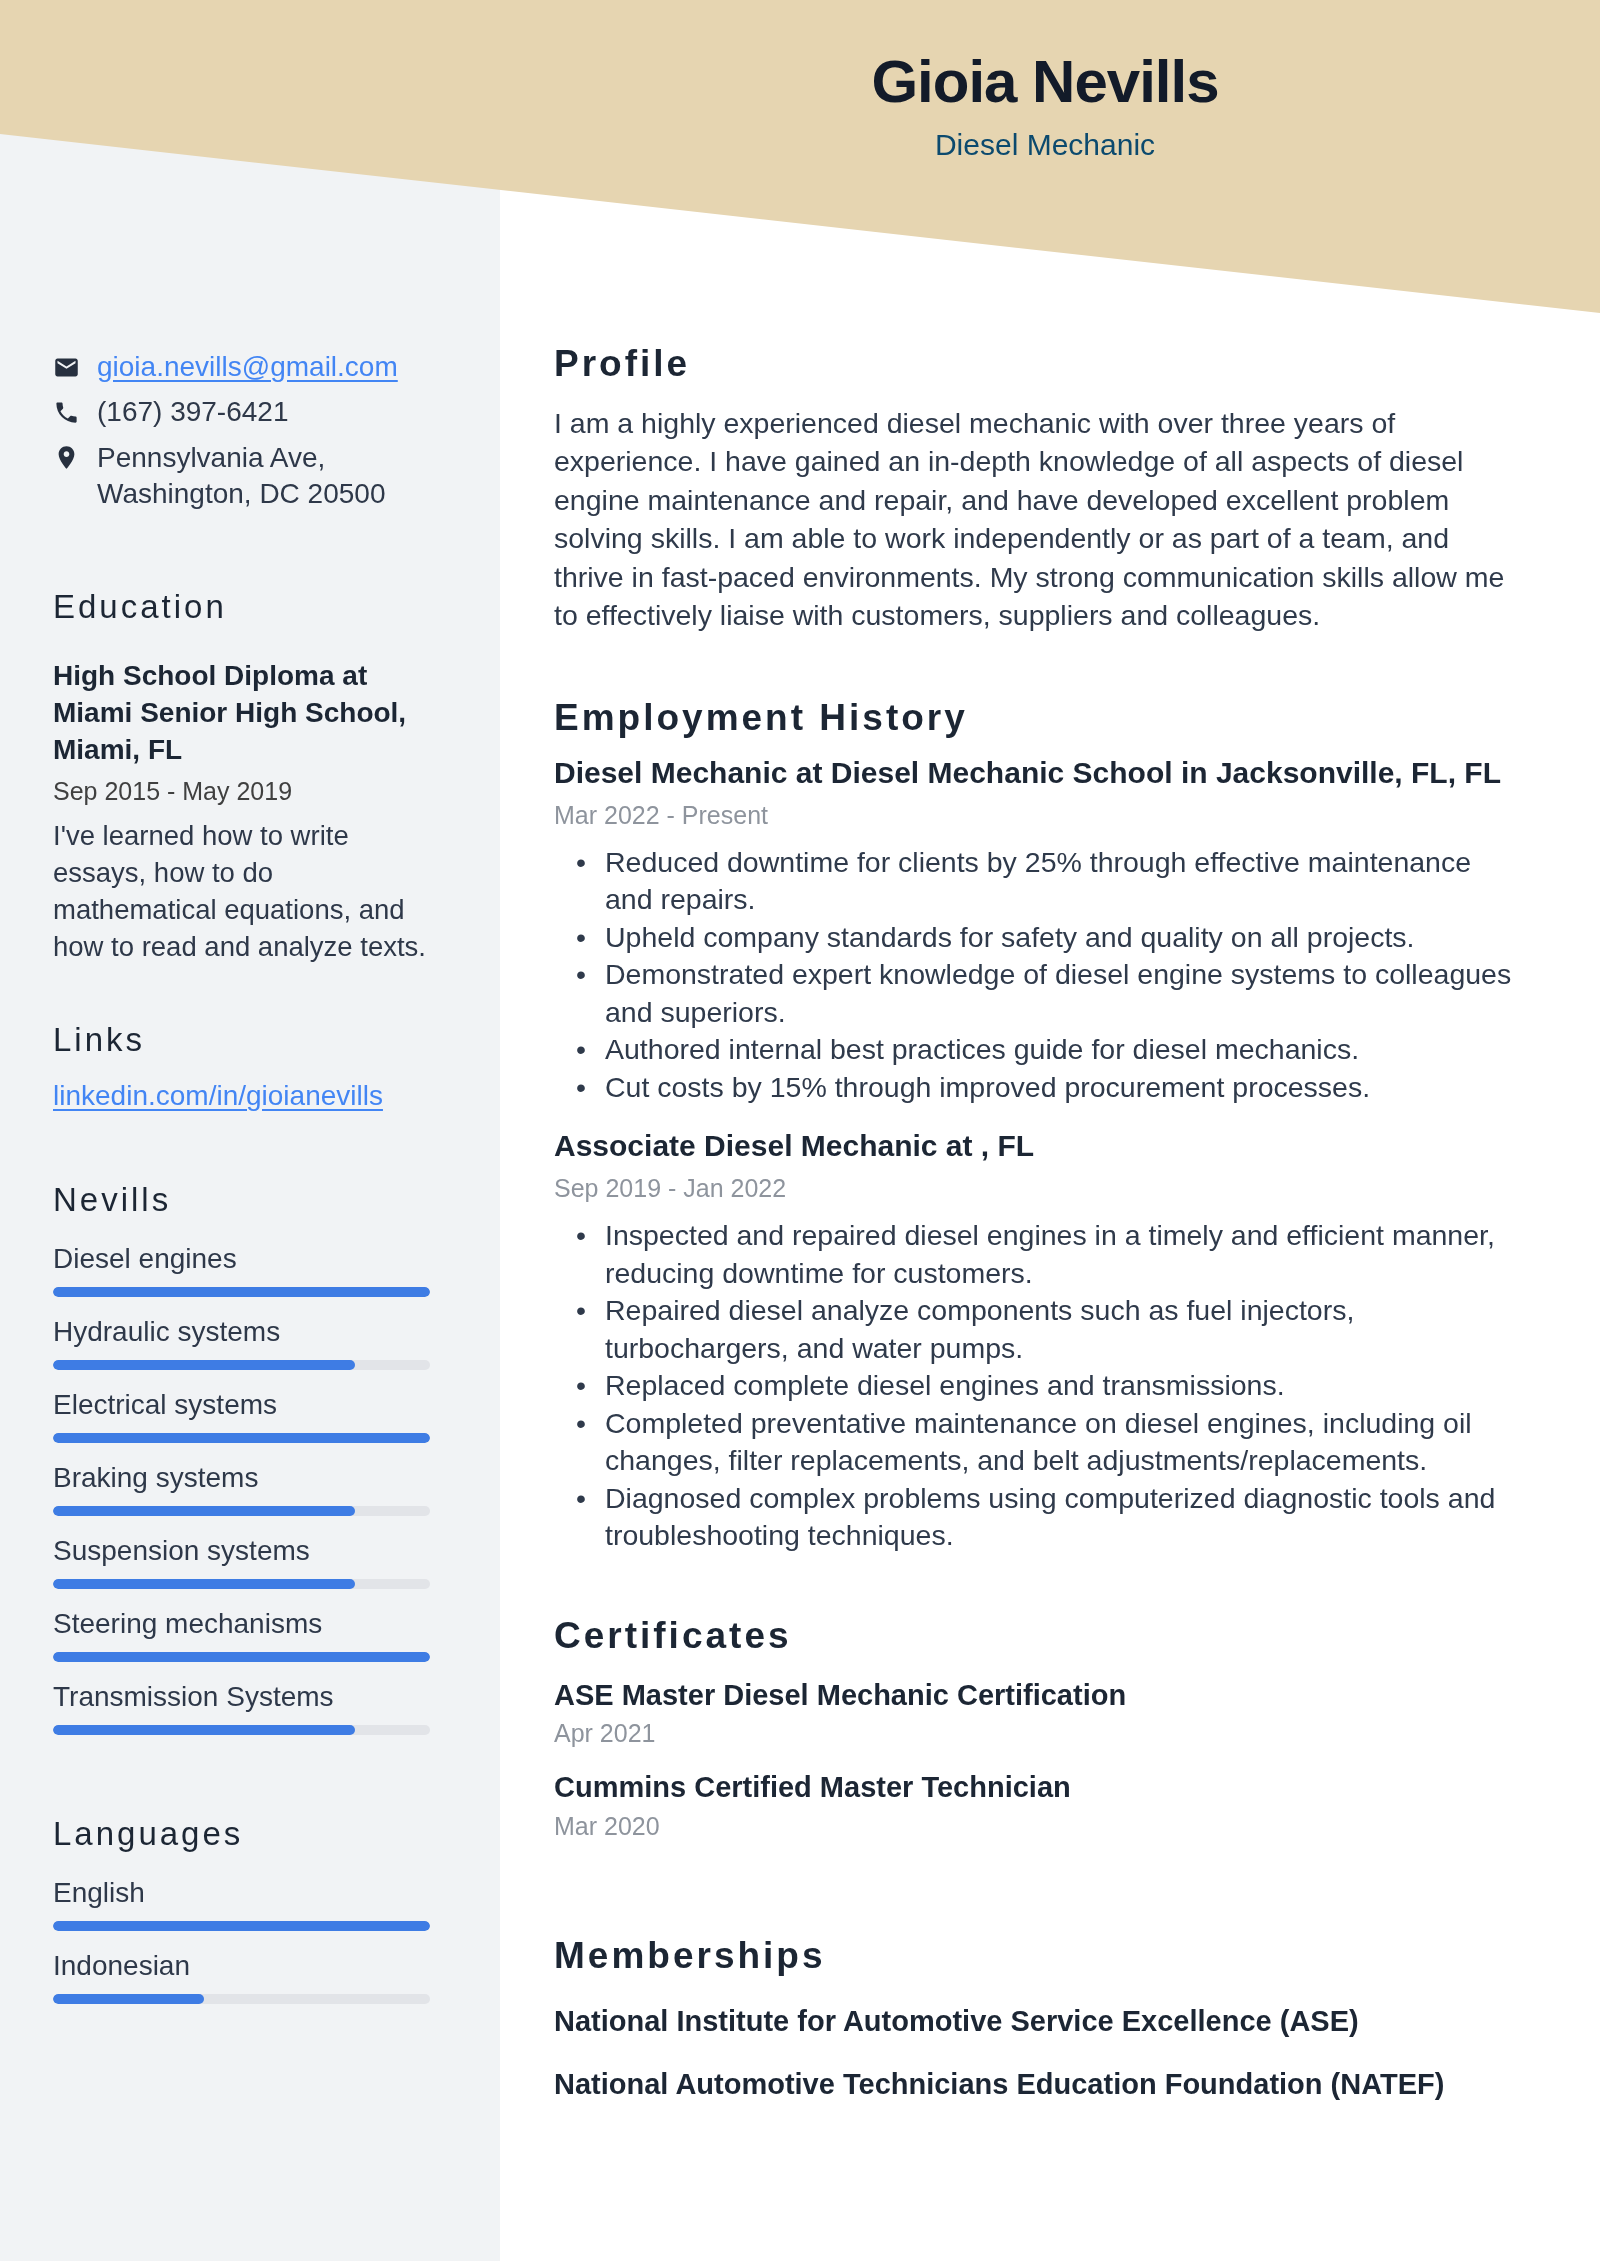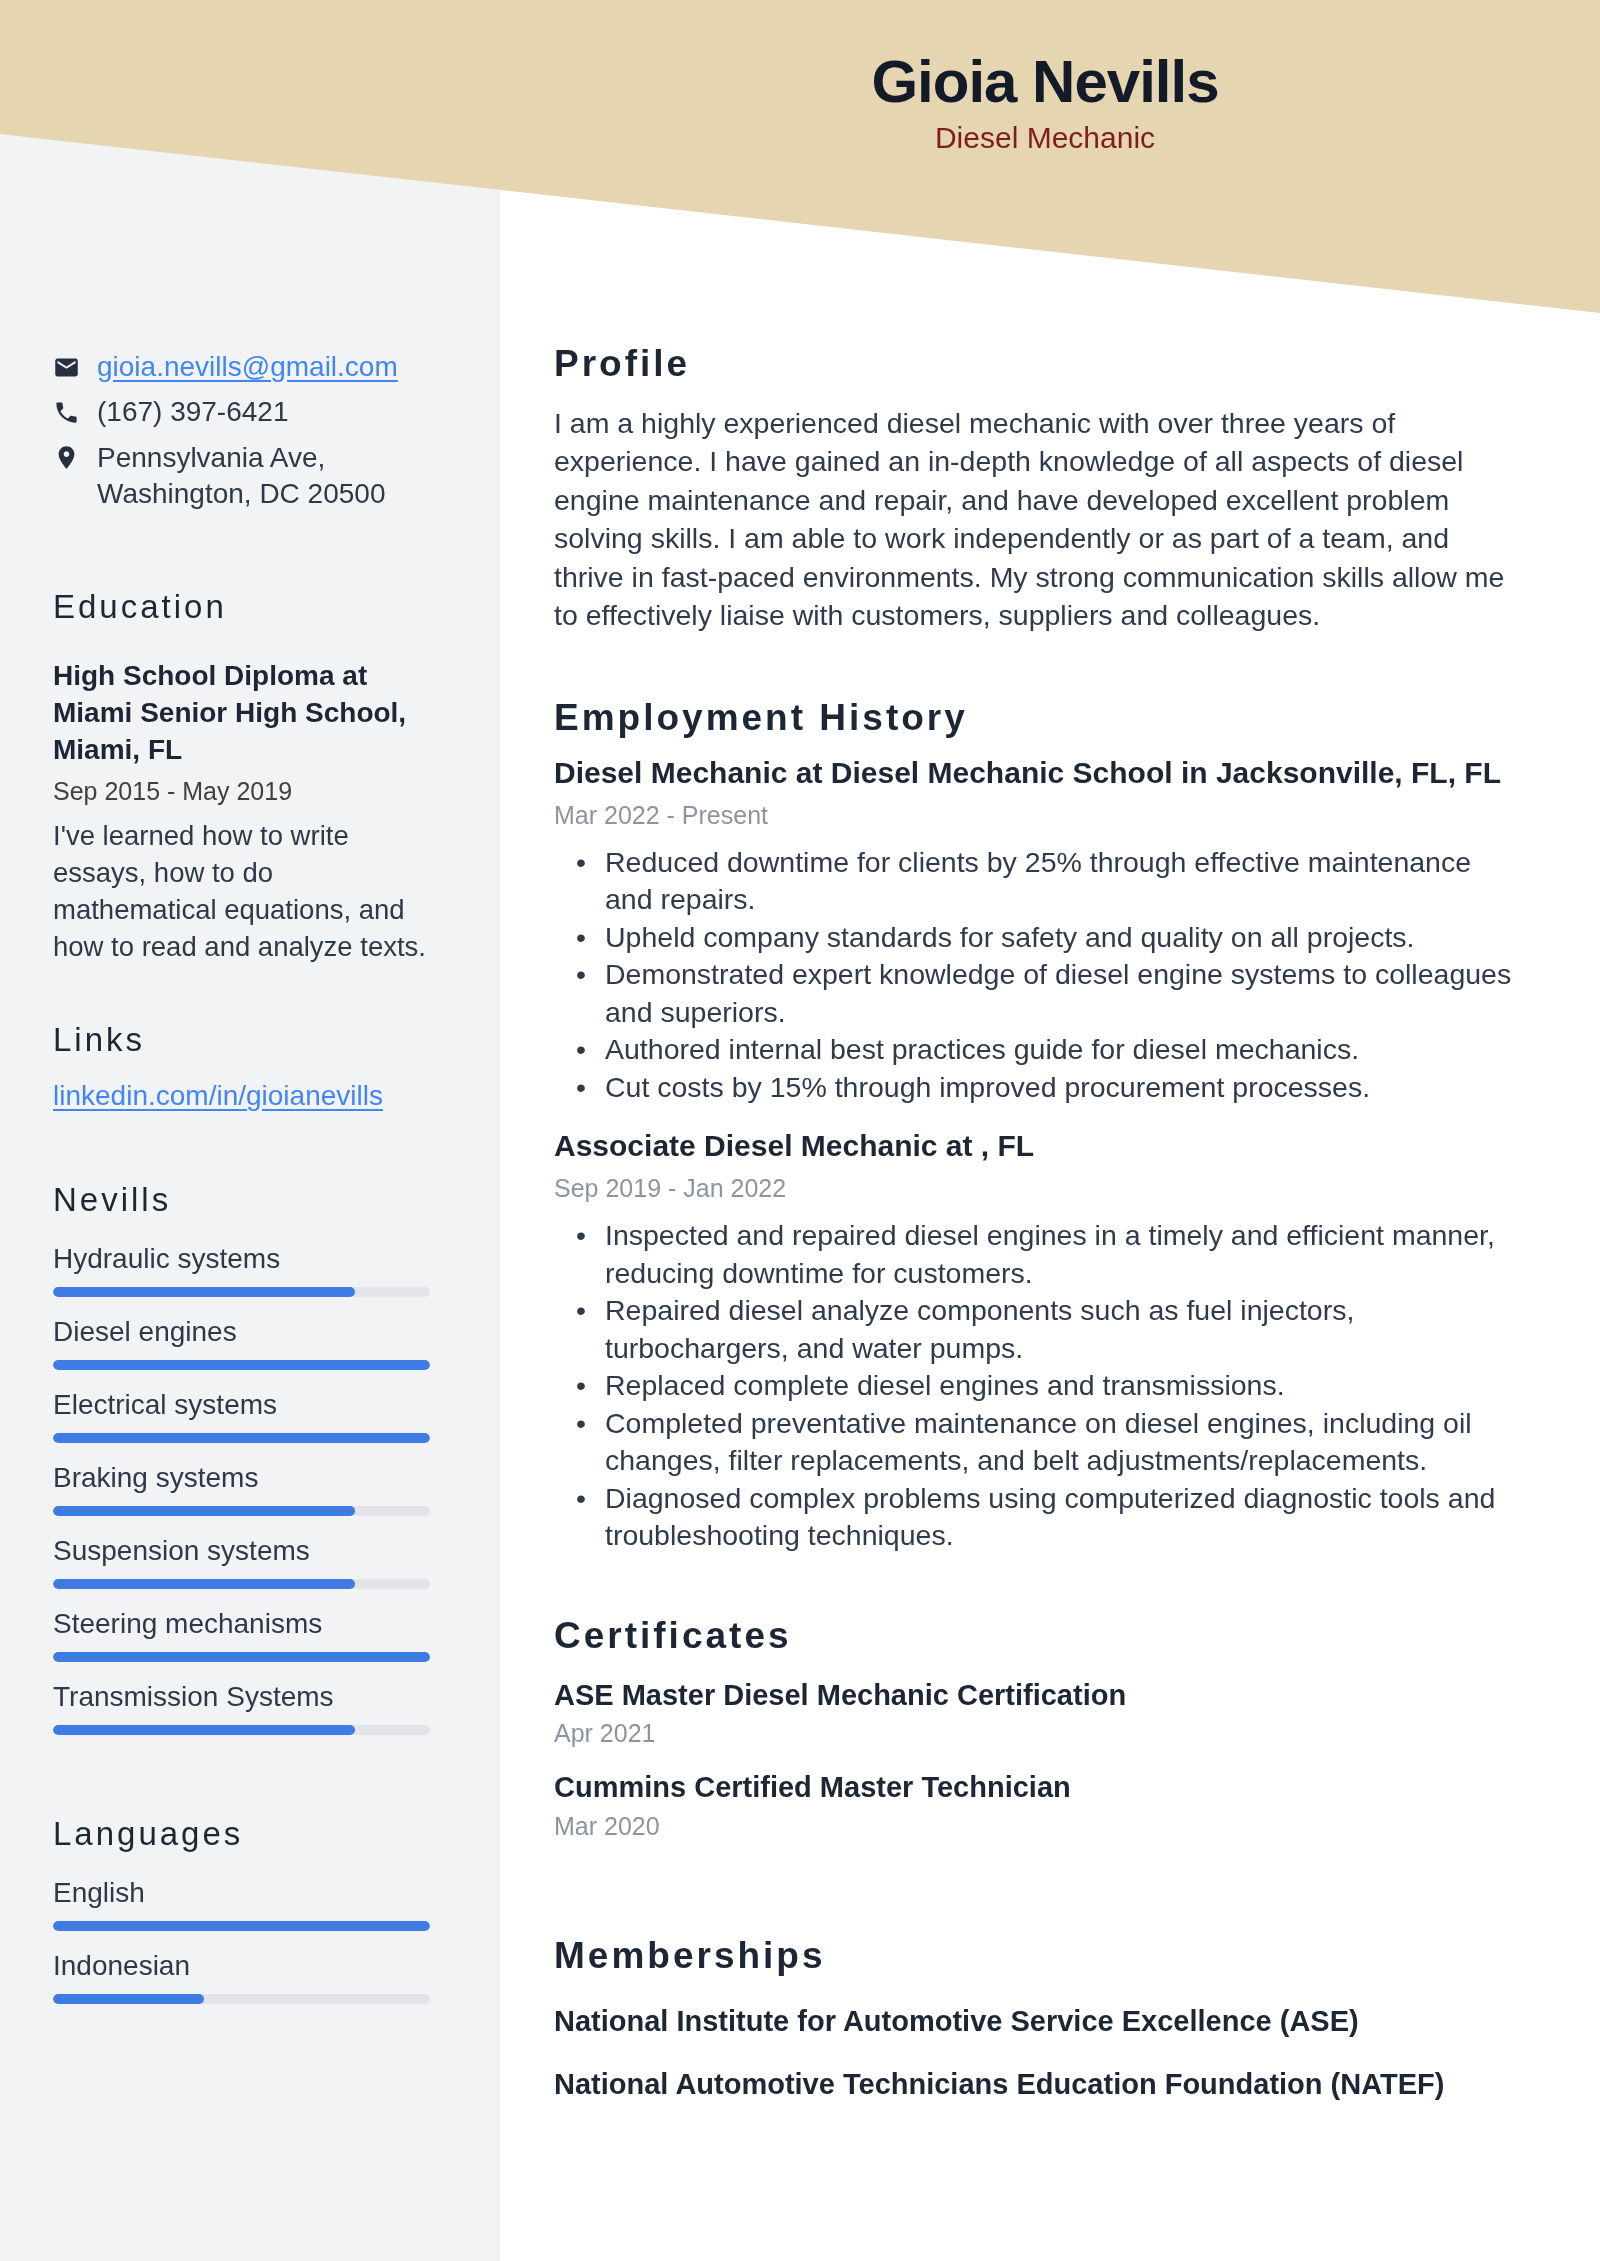--- a/index.html
+++ b/index.html
@@ -6,21 +6,21 @@
   body{
     width:1600px;height:2261px;position:relative;background:#ffffff;
     font-family:"Liberation Sans","DejaVu Sans",sans-serif;
     color:#303a4c;overflow:hidden;
   }
   .sidebar-bg{position:absolute;left:0;top:0;width:500px;height:2261px;background:#f1f3f5;z-index:0;}
   .band{position:absolute;left:0;top:0;width:1600px;height:330px;background:#e6d5b1;
         clip-path:polygon(0 0,100% 0,100% 313px,0 134px);z-index:1;}
   .header-text{position:absolute;left:520px;right:30px;top:52px;text-align:center;z-index:2;}
   .name{font-size:60px;font-weight:700;color:#131b29;line-height:1;letter-spacing:-1px;}
-  .subtitle{font-size:30px;color:#7f1d1d;margin-top:9px;}
+  .subtitle{font-size:30px;color:#0c4a6e;margin-top:16px;}
 
   .sidebar{position:absolute;left:53px;top:350px;width:377px;z-index:2;}
   .contact-row{display:flex;align-items:flex-start;margin-bottom:11px;font-size:28px;line-height:34px;color:#2e3849;}
   .cicon{width:27px;height:27px;flex:0 0 27px;margin-right:17px;margin-top:4px;}
   .cicon svg{width:27px;height:27px;fill:#27303f;display:block;}
   a.link{color:#4285f4;text-decoration:underline;text-underline-offset:4px;}
   .addr{line-height:36px;}
 
   .side-h{font-size:33px;font-weight:400;letter-spacing:3px;color:#1c2634;line-height:1.05;}
   .sec-edu{margin-top:78px;}
@@ -106,29 +106,29 @@
 
   <div class="sec-links">
     <div class="side-h">Links</div>
     <div id="links-list"><a class="link" href="#">linkedin.com/in/gioianevills</a></div>
   </div>
 
   <div class="sec-skills">
     <div class="side-h">Nevills</div>
     <div class="bar-list" id="skills-list">
         <div class="bar-item">
+    <div class="bar-label">Diesel engines</div>
+    <div class="bar-track">
+      <div class="bar-fill" style="width: 100%;"></div>
+    </div>
+  </div>
+        <div class="bar-item">
     <div class="bar-label">Hydraulic systems</div>
     <div class="bar-track">
       <div class="bar-fill" style="width: 80%;"></div>
-    </div>
-  </div>
-        <div class="bar-item">
-    <div class="bar-label">Diesel engines</div>
-    <div class="bar-track">
-      <div class="bar-fill" style="width: 100%;"></div>
     </div>
   </div>
         <div class="bar-item">
     <div class="bar-label">Electrical systems</div>
     <div class="bar-track">
       <div class="bar-fill" style="width: 100%;"></div>
     </div>
   </div>
         <div class="bar-item">
     <div class="bar-label">Braking systems</div>

